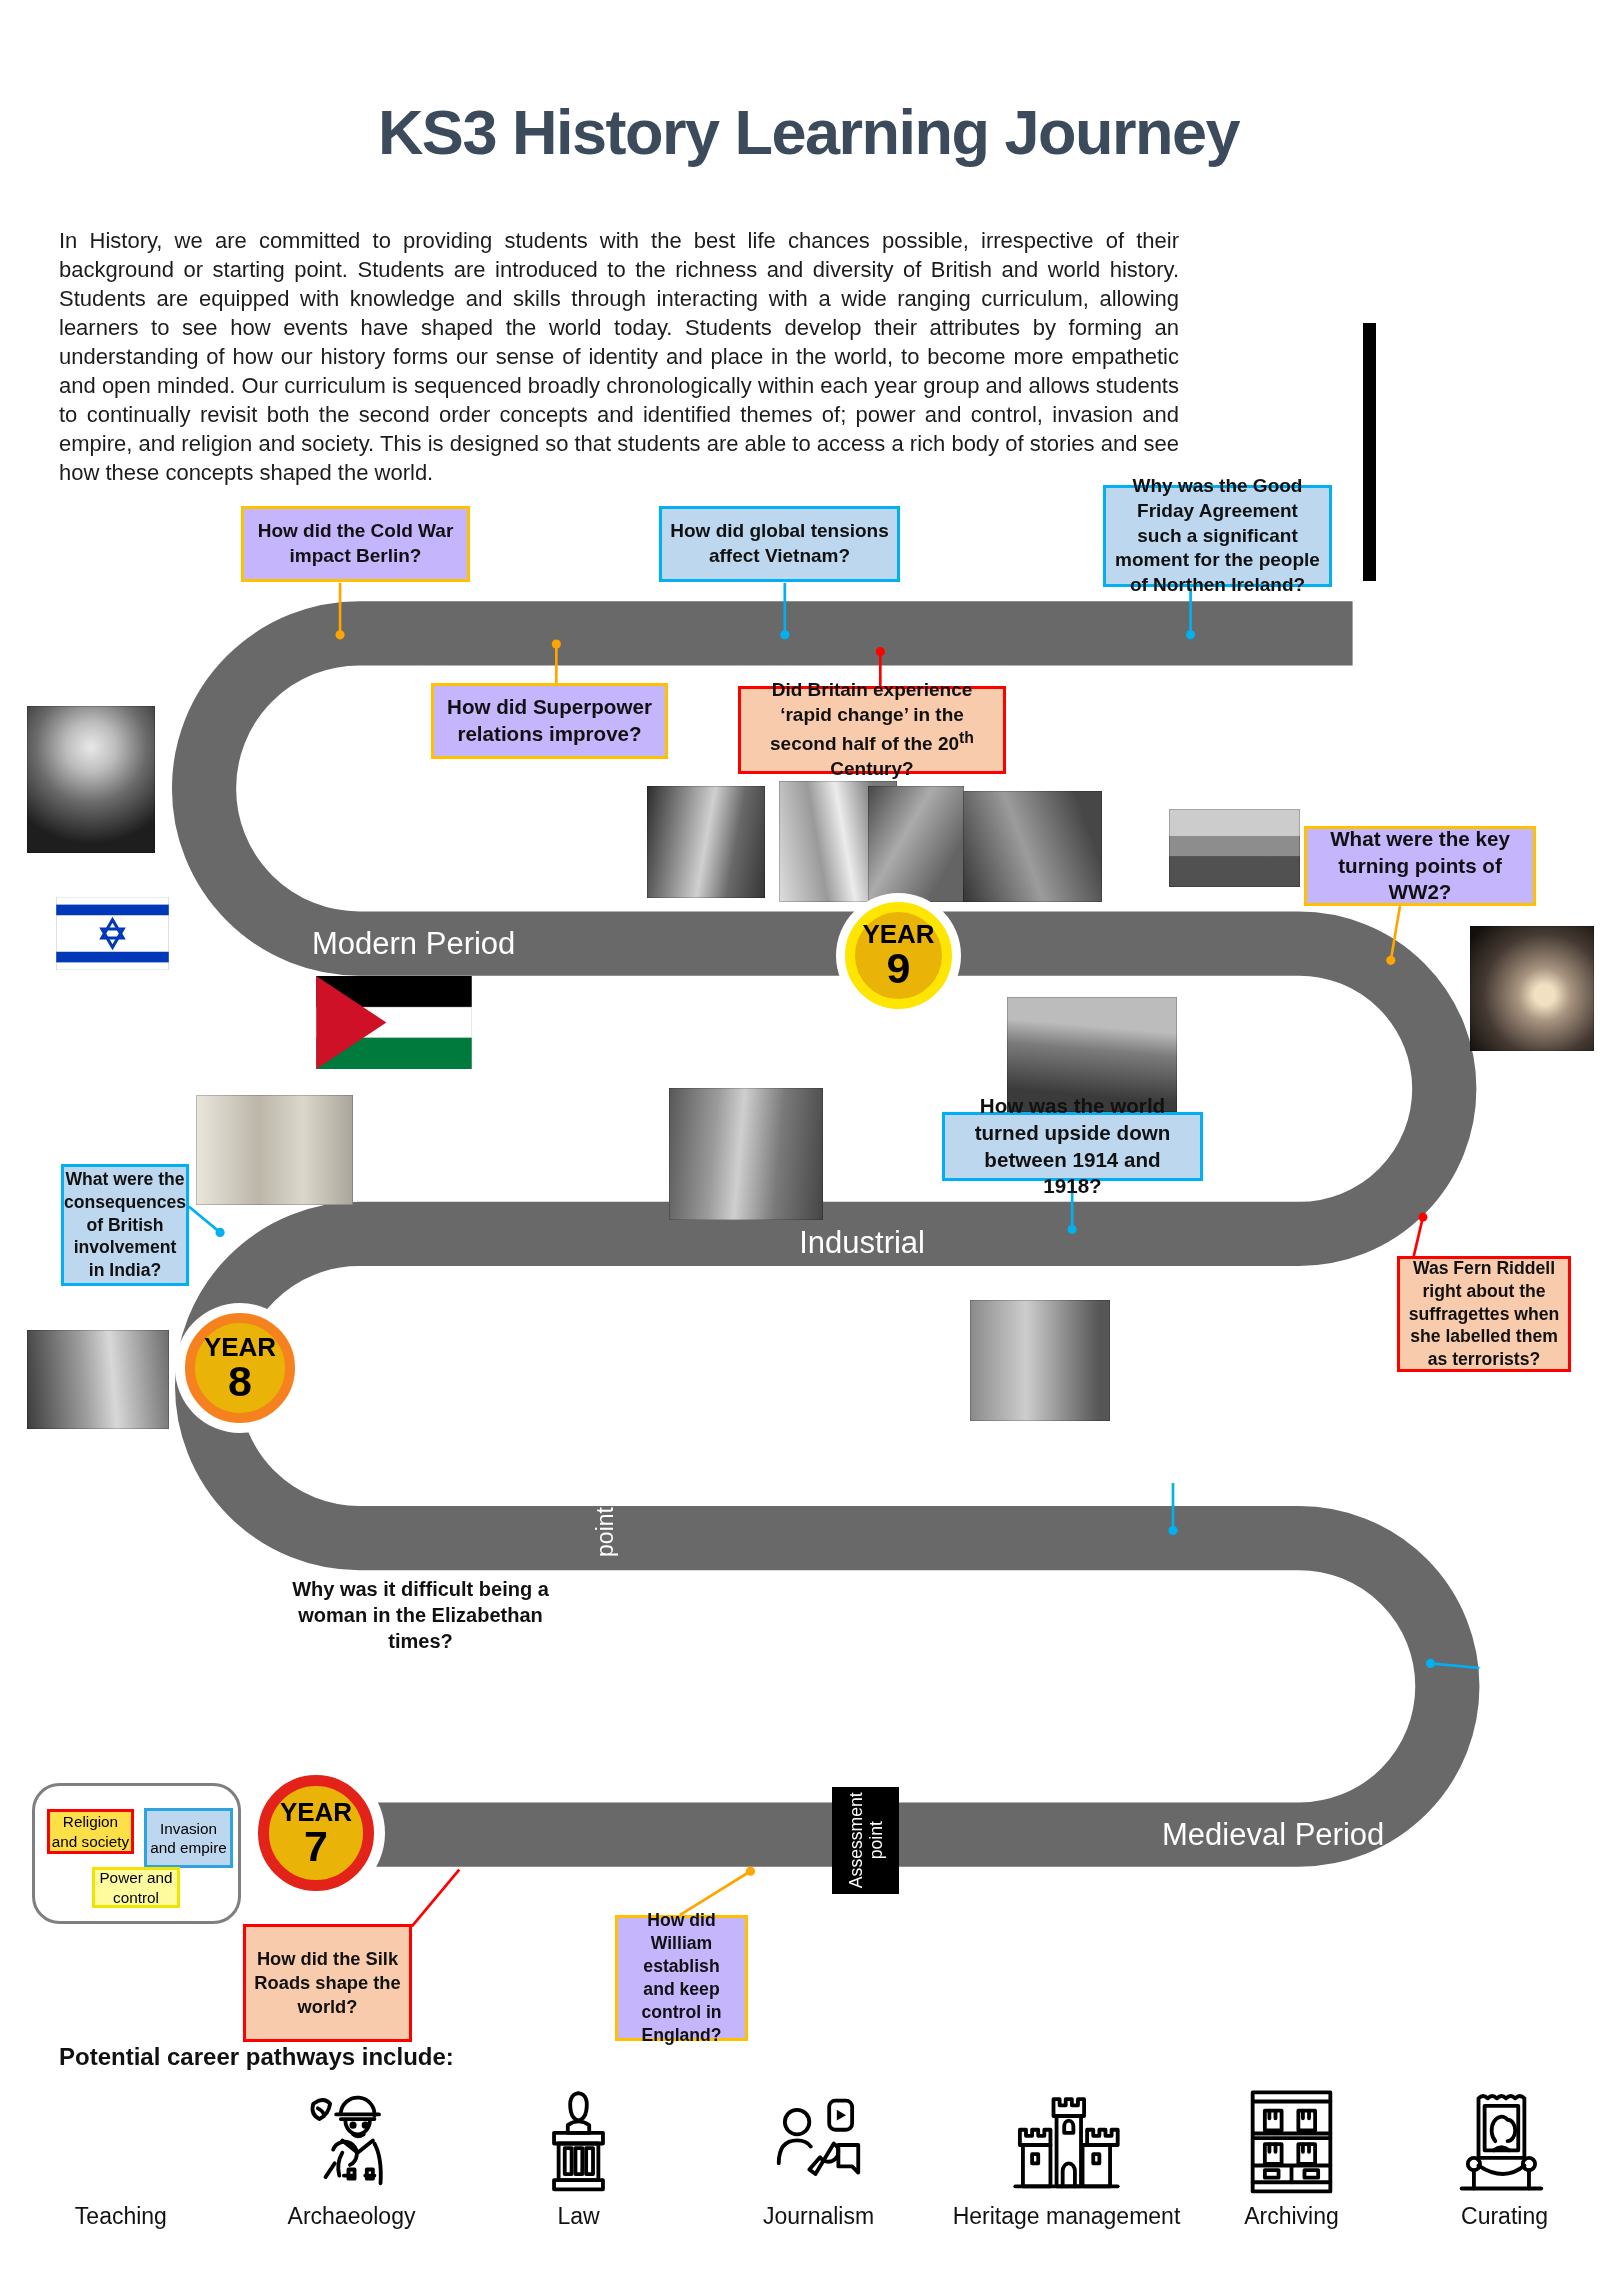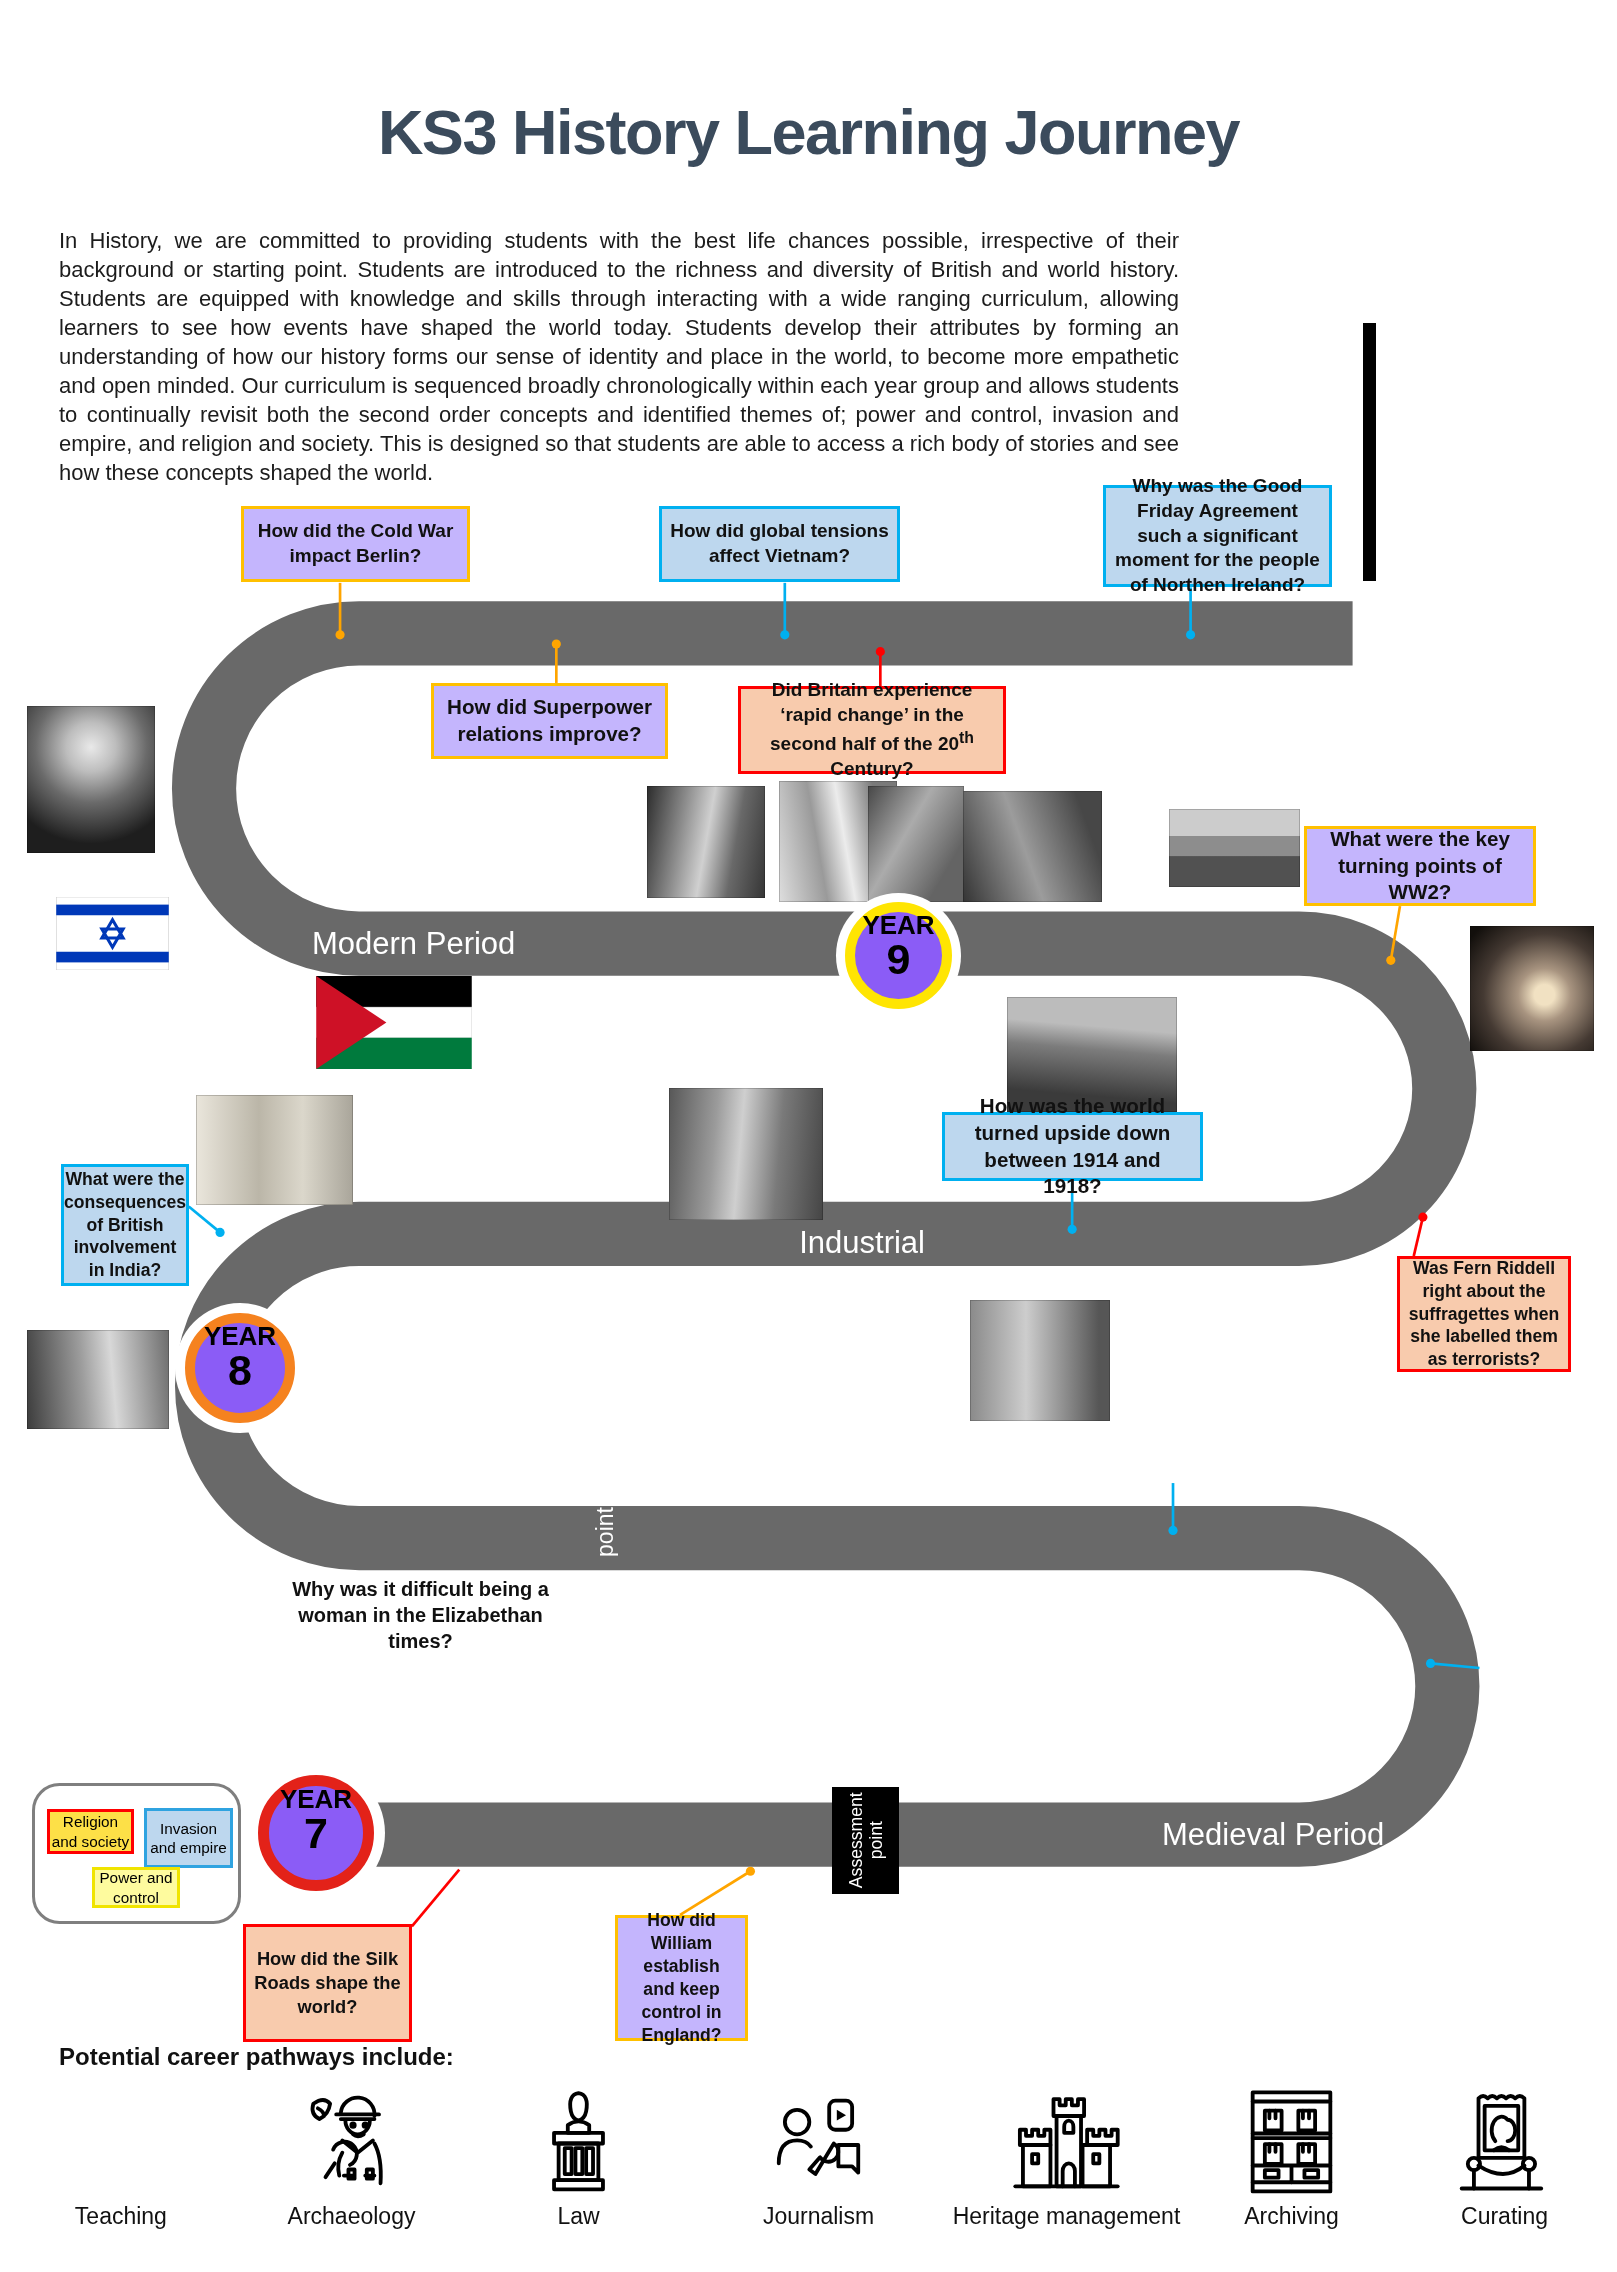--- a/index.html
+++ b/index.html
@@ -19,22 +19,22 @@
   .period-label{z-index:3;color:#ffffff;font-size:31px;font-weight:400;}
   
   .callout{z-index:5;display:flex;align-items:center;justify-content:center;text-align:center;
            font-weight:bold;color:#111;box-sizing:border-box;padding:3.1px 7.6px;line-height:1.3;}
   .callout.yellow{background:#c4b5fd;border:3.1px solid #FFC000;}
   .callout.blue{background:#BDD7EE;border:3.1px solid #00B0F0;}
   .callout.salmon{background:#F8CBAD;border:3.1px solid #FF0000;}
   .callout.plain{background:transparent;border:none;}
   
   .year-badge{z-index:4;border-radius:50%;background:#fff;display:flex;align-items:center;justify-content:center;}
-  .year-ring{border-radius:50%;background:#8b5cf6;display:flex;flex-direction:column;align-items:center;
-             box-sizing:border-box;}
+  .year-ring{border-radius:50%;background:#eab308;display:flex;flex-direction:column;align-items:center;
+             justify-content:center;box-sizing:border-box;}
   .year-word{font-weight:bold;color:#000;font-size:26px;line-height:1;}
   .year-num{font-weight:bold;color:#000;font-size:43px;line-height:1;}
   
   .legend-box{left:32px;top:1783px;width:209px;height:141px;border:3.1px solid #7F7F7F;border-radius:27.5px;
               background:#fff;z-index:5;box-sizing:border-box;}
   .legend-item{z-index:6;display:flex;align-items:center;justify-content:center;text-align:center;
                font-size:15.3px;line-height:1.25;box-sizing:border-box;padding:1.5px;}
   .legend-item.salmon{background:#fde047;border:3.1px solid #FF0000;}
   .legend-item.blue{background:#BDD7EE;border:3.1px solid #2FA3E0;}
   .legend-item.yellow{background:#FEFB9E;border:3.1px solid #F0E400;}

